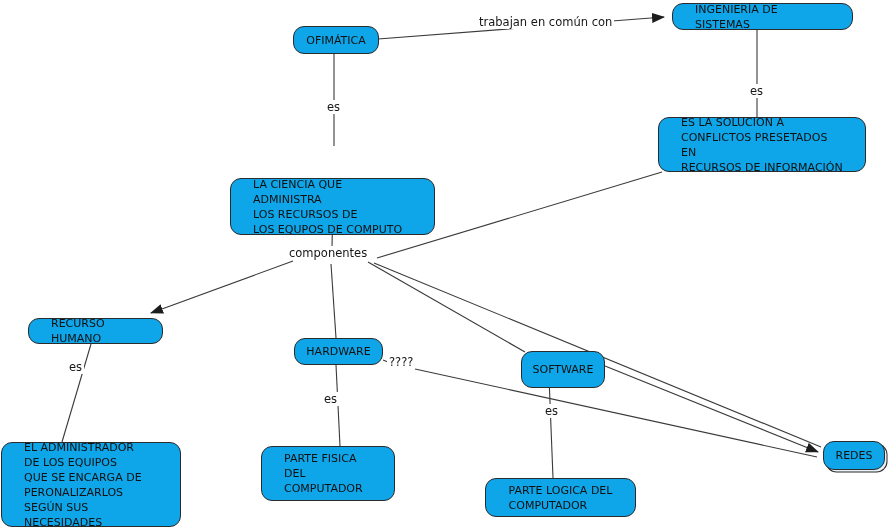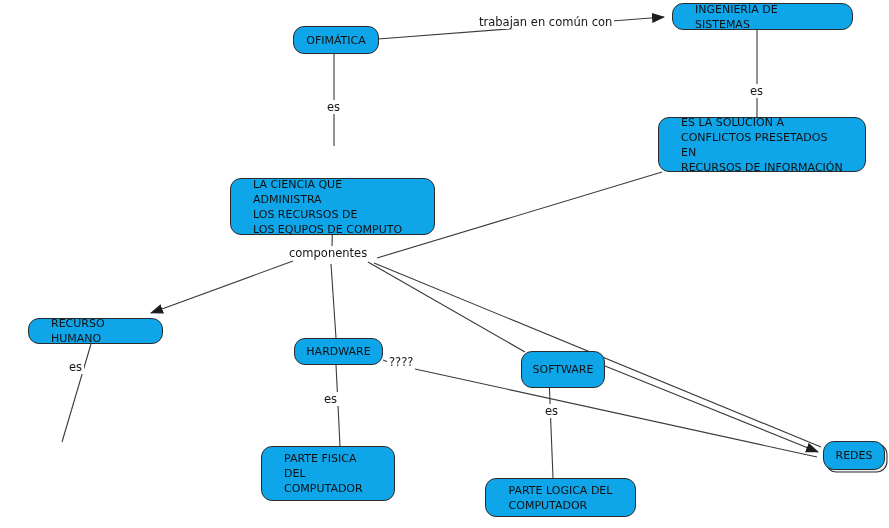--- a/index.html
+++ b/index.html
@@ -65,20 +65,25 @@
 LOS EQUPOS DE COMPUTO</div>
 
   <div class="node" style="left:28px;top:318px;width:135px;height:26px;">RECURSO HUMANO</div>
 
   <div class="node" style="left:294px;top:338px;width:89px;height:27px;">HARDWARE</div>
 
   <div class="node" style="left:521px;top:351px;width:84px;height:37px;">SOFTWARE</div>
 
   <div class="node stacked" style="left:823px;top:441px;width:62px;height:29px;">REDES</div>
 
+  <div class="node" style="left:1px;top:442px;width:180px;height:85px;">EL ADMINISTRADOR
+DE LOS EQUIPOS
+QUE SE ENCARGA DE
+PERONALIZARLOS
+SEGÚN SUS NECESIDADES</div>
 
   <div class="node" style="left:261px;top:446px;width:134px;height:55px;">PARTE FISICA DEL
 COMPUTADOR</div>
 
   <div class="node" style="left:485px;top:478px;width:151px;height:39px;">PARTE LOGICA DEL
 COMPUTADOR</div>
 
   <div class="linklabel" style="left:477px;top:15px;text-align:right;">trabajan en común con</div>
 
   <div class="linklabel" style="left:325px;top:100px;">es</div>

